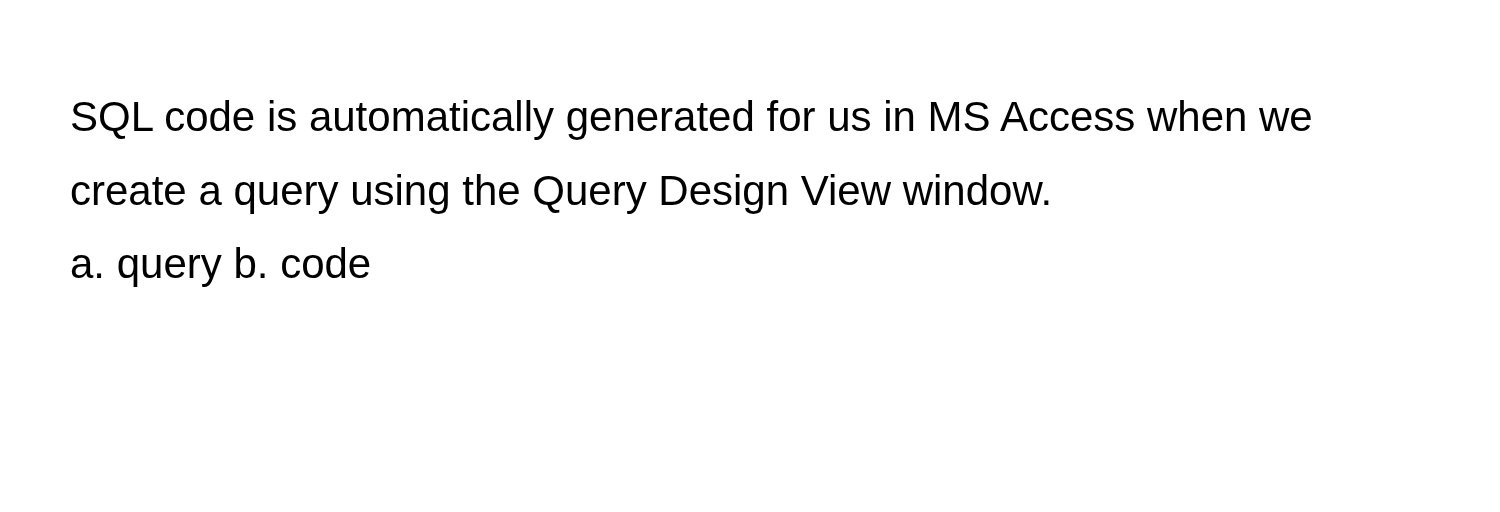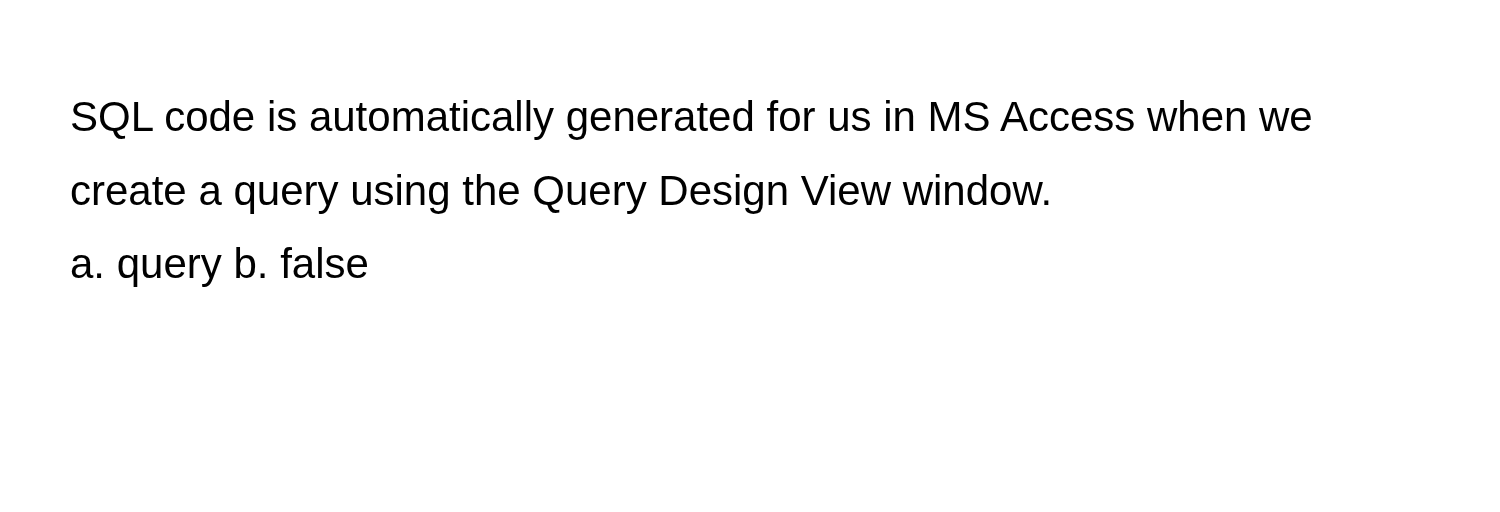--- a/index.html
+++ b/index.html
@@ -28,14 +28,14 @@
     }
     .option-item {
       display: inline;
     }
   </style>
 </head>
 <body>
 
 <div class="question-text">SQL code is automatically generated for us in MS Access when we create a query using the Query Design View window.</div>
 <div class="options-line">
-  <span class="option-item"><span>a.</span> <span>query</span></span> <span class="option-item"><span>b.</span> <span>false</span></span>
+  <span class="option-item"><span>a.</span> <span>query</span></span> <span class="option-item"><span>b.</span> <span>code</span></span>
 </div>
 
 </body></html>

